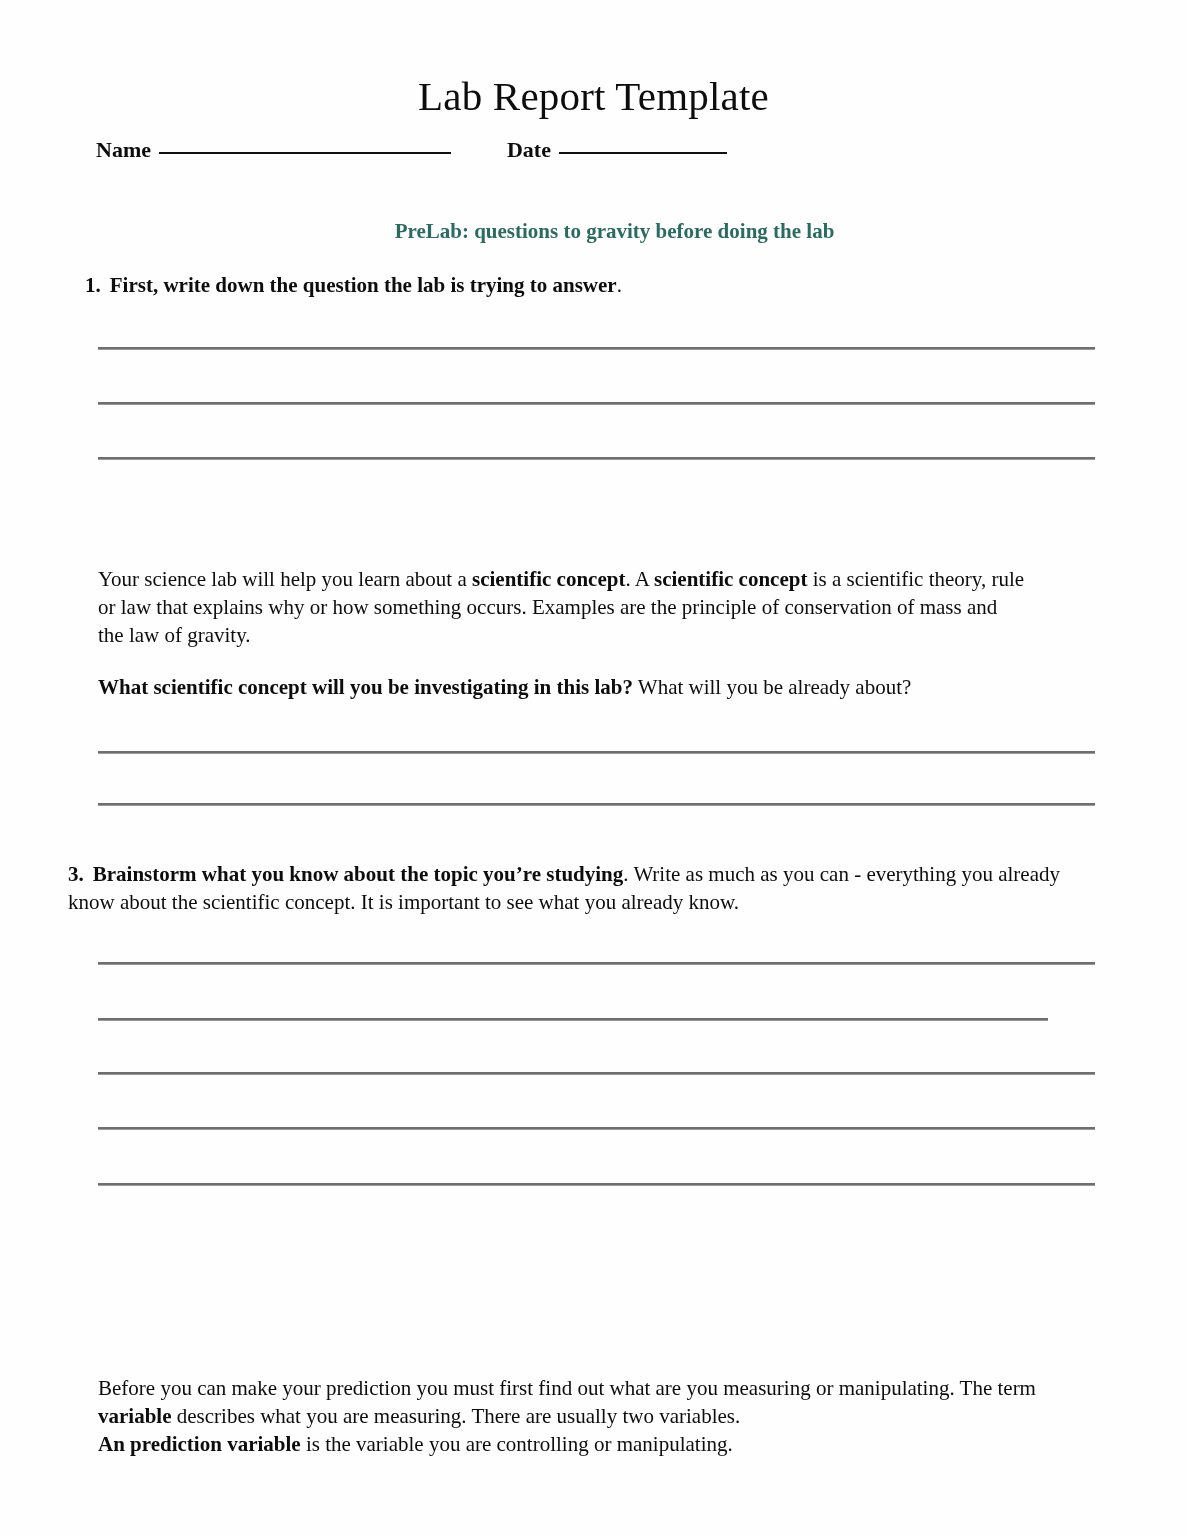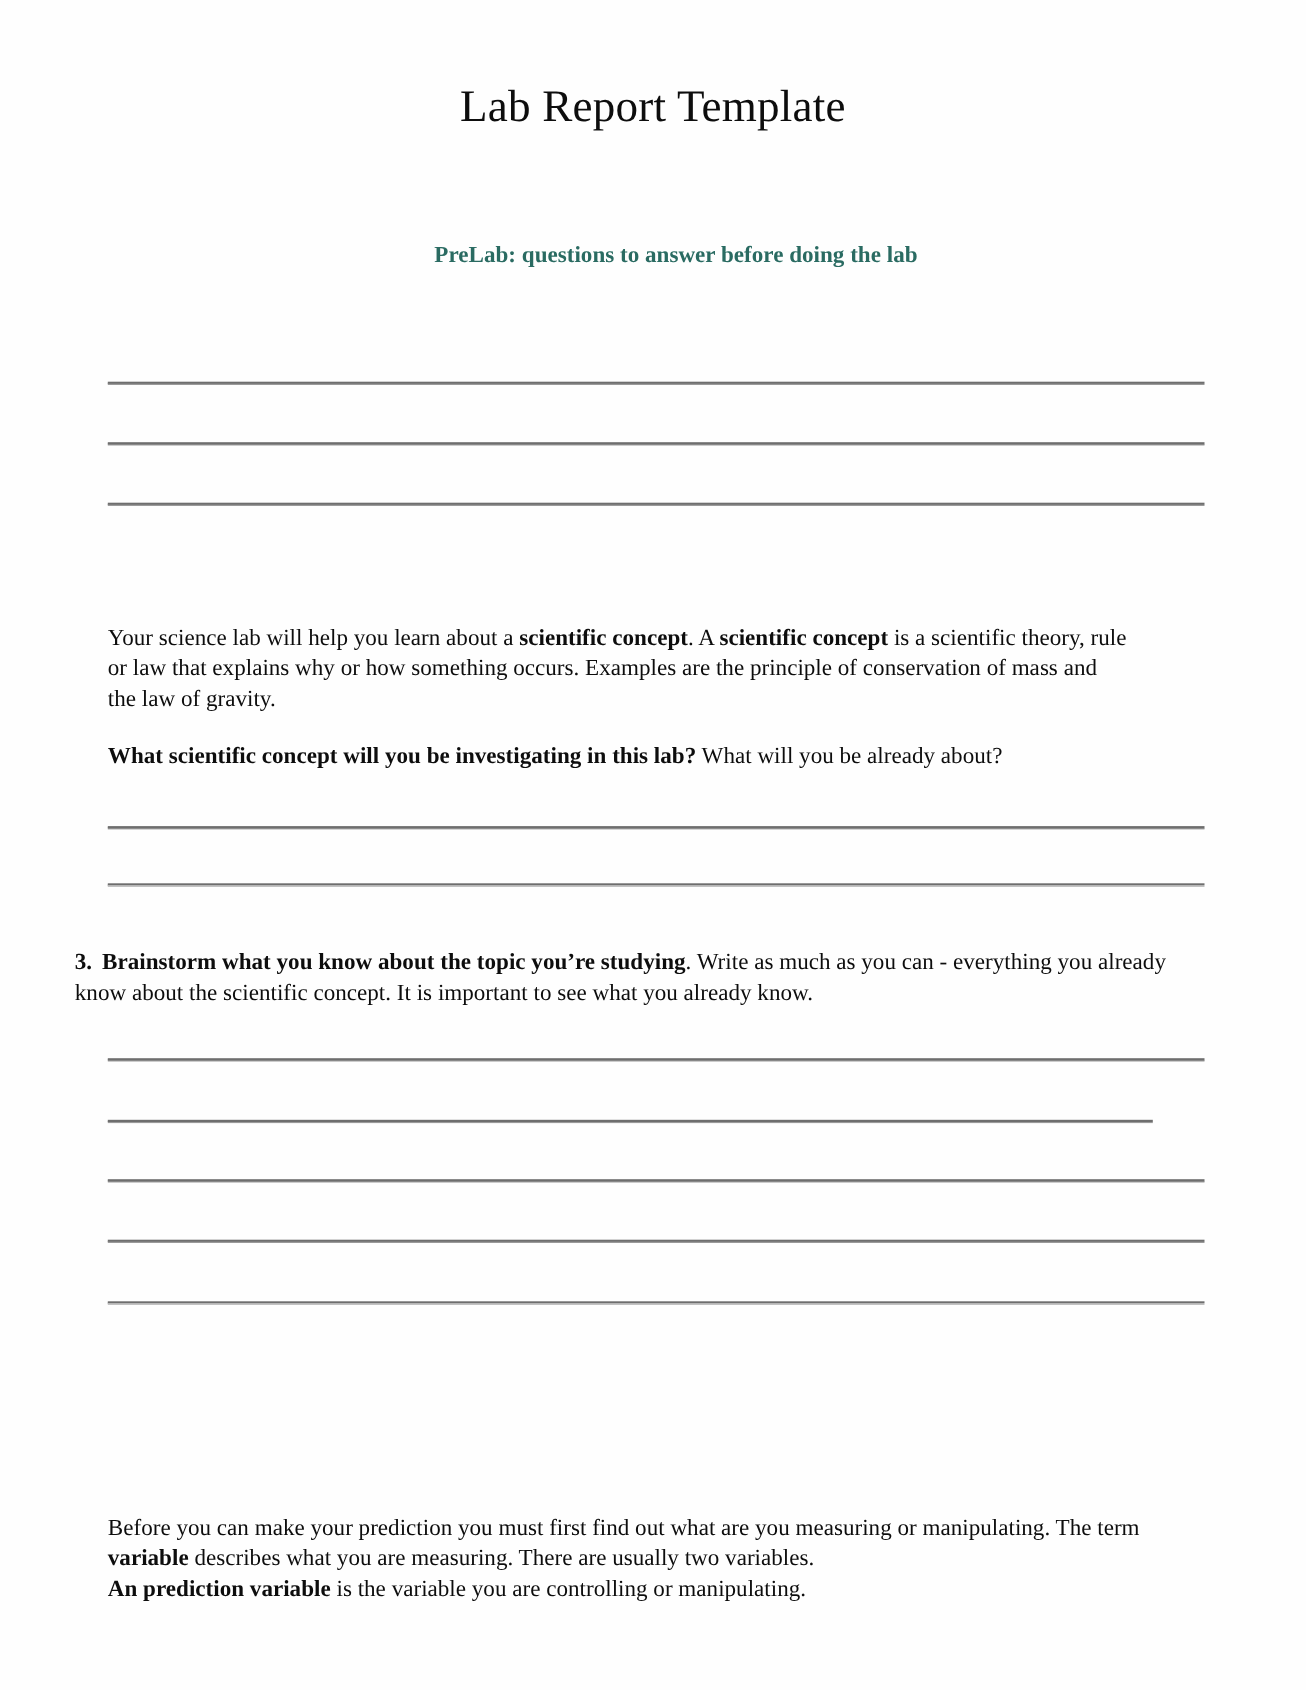--- a/index.html
+++ b/index.html
@@ -114,23 +114,33 @@
   .num-pad-md { display: inline-block; width: 26px; }
   .num-pad-lg { display: inline-block; width: 33px; }
 </style>
 </head>
 <body>
 
 <div class="page">
 
   <div class="doc-title">Lab Report Template</div>
 
+  <div class="namedate-row">
+    <span class="nd-label">Name</span>
+    <span class="nd-rule name"></span>
+    <span class="nd-gap"></span>
+    <span class="nd-label">Date</span>
+    <span class="nd-rule date"></span>
+  </div>
 
-  <div class="prelab-heading">PreLab: questions to answer before doing the lab</div>
+  <div class="prelab-heading">PreLab: questions to gravity before doing the lab</div>
 
+  <div class="q-block q-line" id="q1-text">
+    <span class="q-num-inline">1.</span><span class="num-pad-sm"></span><span class="b">First, write down the question the lab is trying to answer</span><span>.</span>
+  </div>
 
   <div class="answer-rule" style="top:347px; left:98px; width:997px;"></div>
   <div class="answer-rule" style="top:402px; left:98px; width:997px;"></div>
   <div class="answer-rule" style="top:457px; left:98px; width:997px;"></div>
 
 
   <div class="q-block para" id="q2-para">
     <span>Your science lab will help you learn about a </span><span class="b">scientific concept</span><span>.  A </span><span class="b">scientific concept</span><span> is a scientific theory, rule or law that explains why or how something occurs.  Examples are the </span><span class="i">principle of conservation of mass</span><span> and the </span><span class="i">law of gravity</span><span>.</span>
   </div>
 

